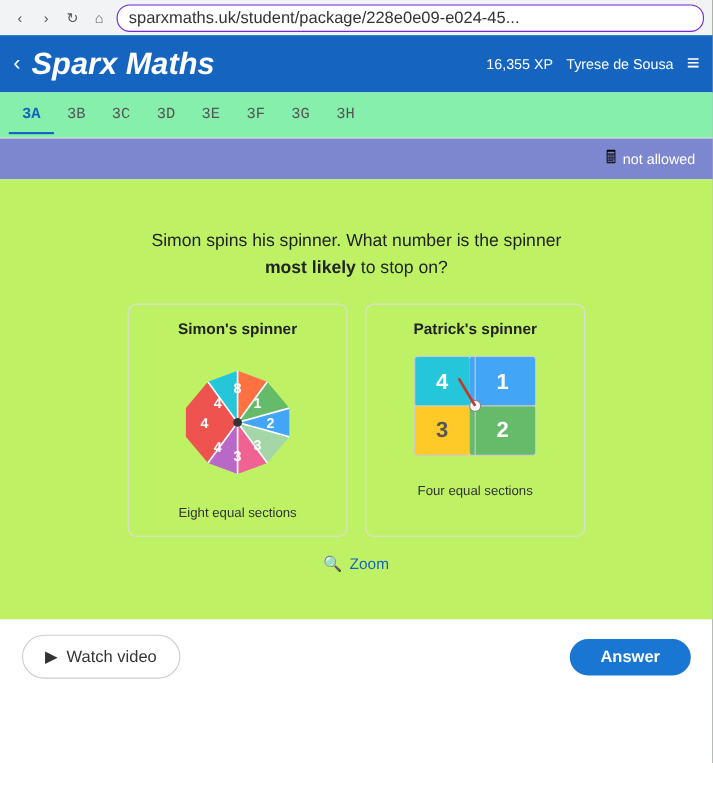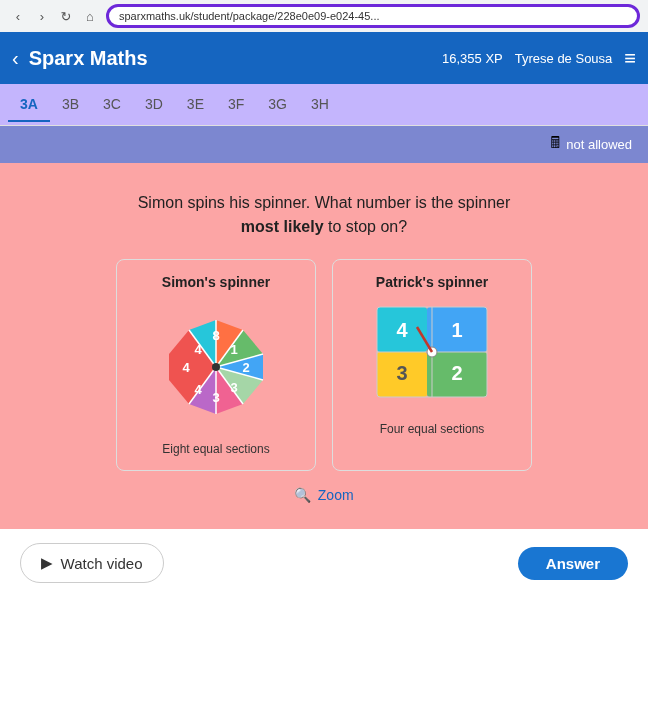--- a/index.html
+++ b/index.html
@@ -35,23 +35,23 @@
       background: transparent;
       cursor: pointer;
       display: flex; align-items: center; justify-content: center;
       font-size: 13px; color: #555;
     }
     .url-bar {
       flex: 1;
       background: white;
       border-radius: 12px;
       padding: 3px 10px;
-      font-size: 11px;
+      font-size: 15px;
       color: #333;
-      border: 3px solid #6d28d9;
+      border: 1px solid #6d28d9;
     }
 
     
     .app {
       background: white;
       width: 648px;
       height: 687px;
     }
 
     
@@ -62,46 +62,48 @@
       align-items: center;
       padding: 0 12px;
       height: 52px;
     }
     .back-arrow {
       font-size: 20px;
       margin-right: 10px;
       cursor: pointer;
     }
     .header-title {
-      font-size: 20px;
+      font-size: 28px;
       font-weight: bold;
       flex: 1;
+      font-style: italic;
     }
     .header-xp {
       font-size: 13px;
       margin-right: 12px;
     }
     .header-user {
       font-size: 13px;
       margin-right: 12px;
     }
     .hamburger {
       font-size: 20px;
       cursor: pointer;
     }
 
     
     .nav-tabs {
-      background: #c4b5fd;
+      background: #86efac;
       display: flex;
       align-items: center;
       border-bottom: 1px solid #e0e0e0;
       padding: 0 8px;
       height: 42px;
       overflow-x: auto;
+      font-family: Liberation Mono, monospace;
     }
     .tab {
       padding: 8px 12px;
       font-size: 14px;
       color: #555;
       cursor: pointer;
       white-space: nowrap;
       border-bottom: 2px solid transparent;
     }
     .tab.active {
@@ -109,22 +111,22 @@
       border-bottom: 2px solid #1565c0;
       font-weight: bold;
     }
     .tab.summary {
       color: #1565c0;
       font-weight: bold;
     }
 
     
     .content {
-      padding: 16px 20px;
-      background: #fca5a5;
+      padding: 33px 20px;
+      background: #bef264;
     }
 
     
     .question {
       text-align: center;
       font-size: 16px;
       color: #222;
       margin: 12px 0 20px 0;
       line-height: 1.5;
     }

